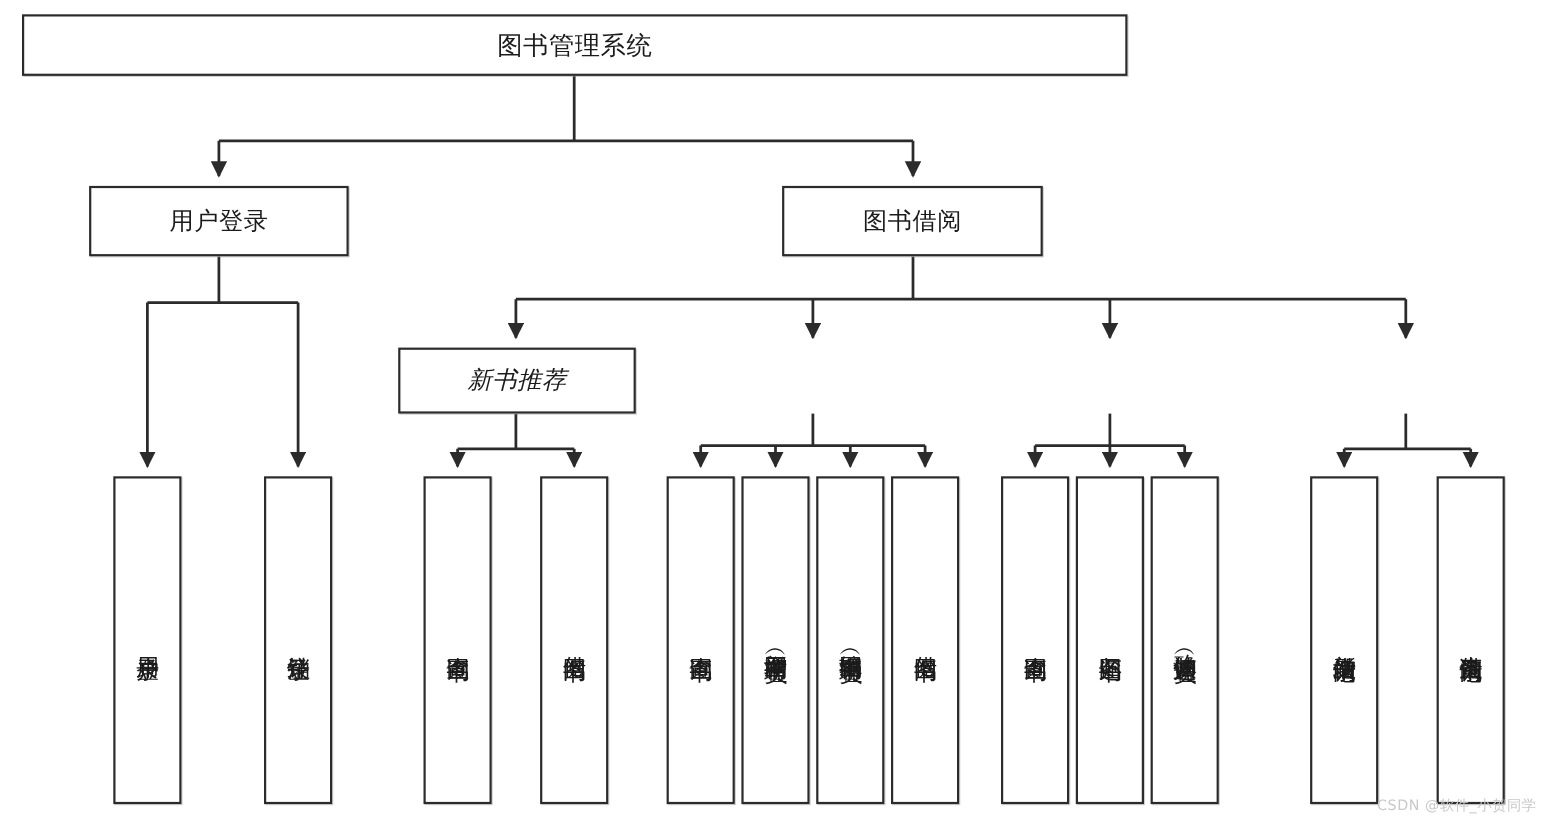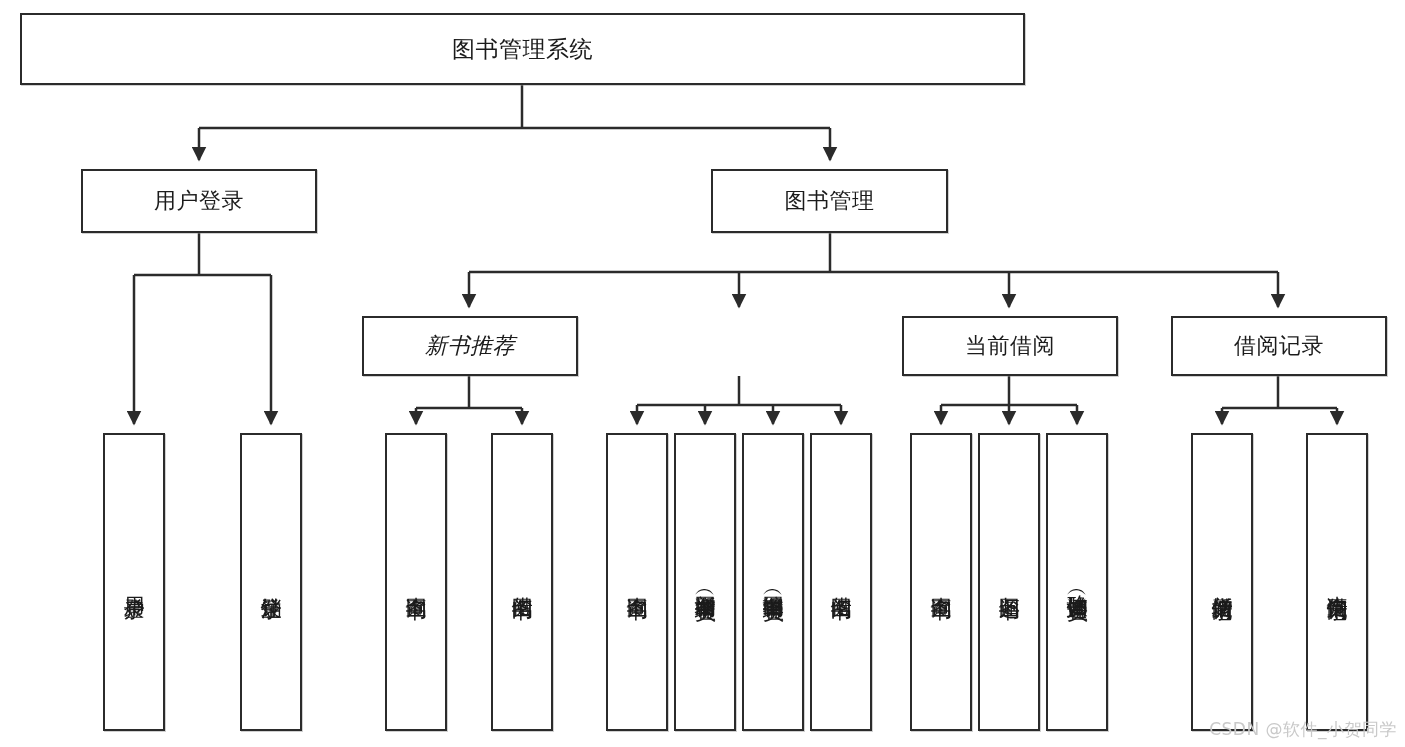--- a/index.html
+++ b/index.html
@@ -45,21 +45,21 @@
     font-size: 21px;
     line-height: 1.08;
     letter-spacing: 1px;
     white-space: nowrap;
     padding: 4px 0;
   }
   .watermark {
     position: absolute;
     right: 8px;
     bottom: 6px;
-    font-size: 17px;
+    font-size: 13px;
     color: #c9c9c9;
     white-space: nowrap;
     letter-spacing: 0.5px;
   }
 </style>
 </head>
 <body>
 
 <div id="canvas">
 
@@ -107,28 +107,26 @@
       <path d="M 1009,405 L 1009,424" marker-end="url(#arr)"></path>
       <path d="M 1077,405 L 1077,424" marker-end="url(#arr)"></path>
 
       <path d="M 1278,376 L 1278,408"></path>
       <path d="M 1222,408 L 1337,408"></path>
       <path d="M 1222,408 L 1222,424" marker-end="url(#arr)"></path>
       <path d="M 1337,408 L 1337,424" marker-end="url(#arr)"></path>
     </g>
   </svg>
 
-  <div class="node h root" style="left:20px; top:13px; width:1005px; height:72px;">图书管理系统</div>
+  <div class="node h root" style="left:20px; top:13px; width:1005px; height:56px;">图书管理系统</div>
 
   <div class="node h" style="left:81px; top:169px; width:236px; height:64px;">用户登录</div>
-  <div class="node h" style="left:711px; top:169px; width:237px; height:64px;">图书管理</div>
+  <div class="node h" style="left:711px; top:169px; width:237px; height:64px;">图书借阅</div>
 
   <div class="node h" style="left:362px; top:316px; width:216px; height:60px;font-style:italic;">新书推荐</div>
-  <div class="node h" style="left:902px; top:316px; width:216px; height:60px;">当前借阅</div>
-  <div class="node h" style="left:1171px; top:316px; width:216px; height:60px;">借阅记录</div>
 
   <div class="node v" style="left:103px; top:433px; width:62px; height:298px;">用户登录</div>
   <div class="node v" style="left:240px; top:433px; width:62px; height:298px;">注销登录</div>
 
   <div class="node v" style="left:385px; top:433px; width:62px; height:298px;">查询图书</div>
   <div class="node v" style="left:491px; top:433px; width:62px; height:298px;">借阅图书</div>
 
   <div class="node v" style="left:606px; top:433px; width:62px; height:298px;">查询图书</div>
   <div class="node v" style="left:674px; top:433px; width:62px; height:298px;">新增图书（管理员）</div>
   <div class="node v" style="left:742px; top:433px; width:62px; height:298px;">编辑图书（管理员）</div>

